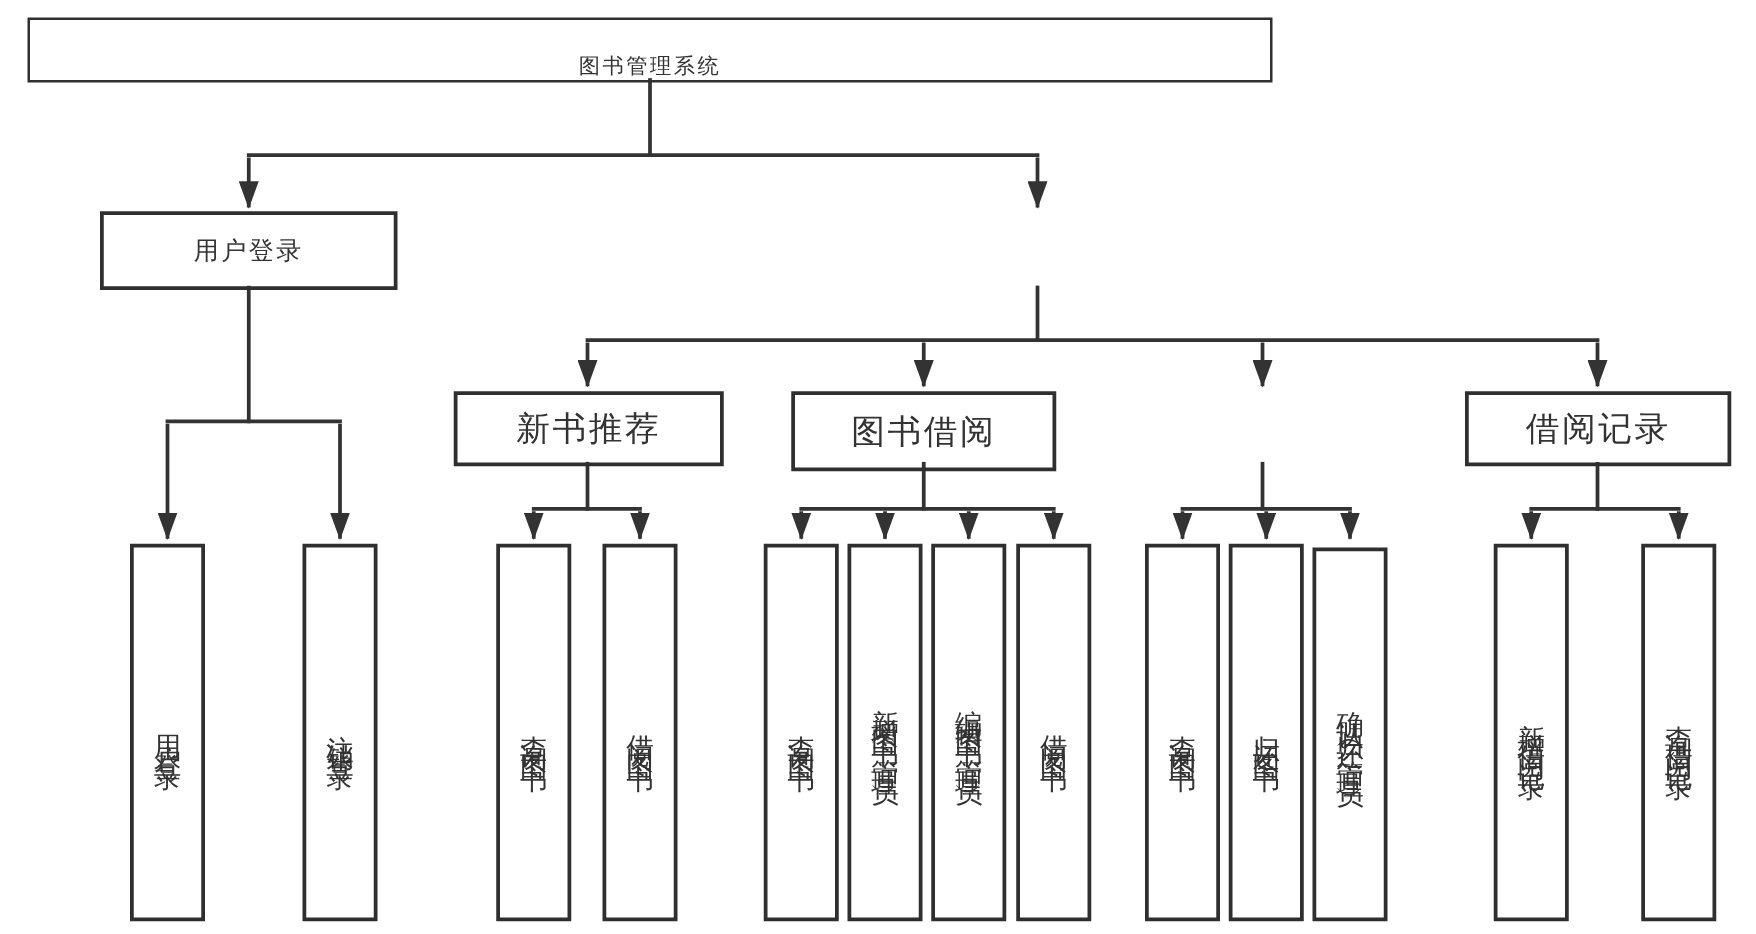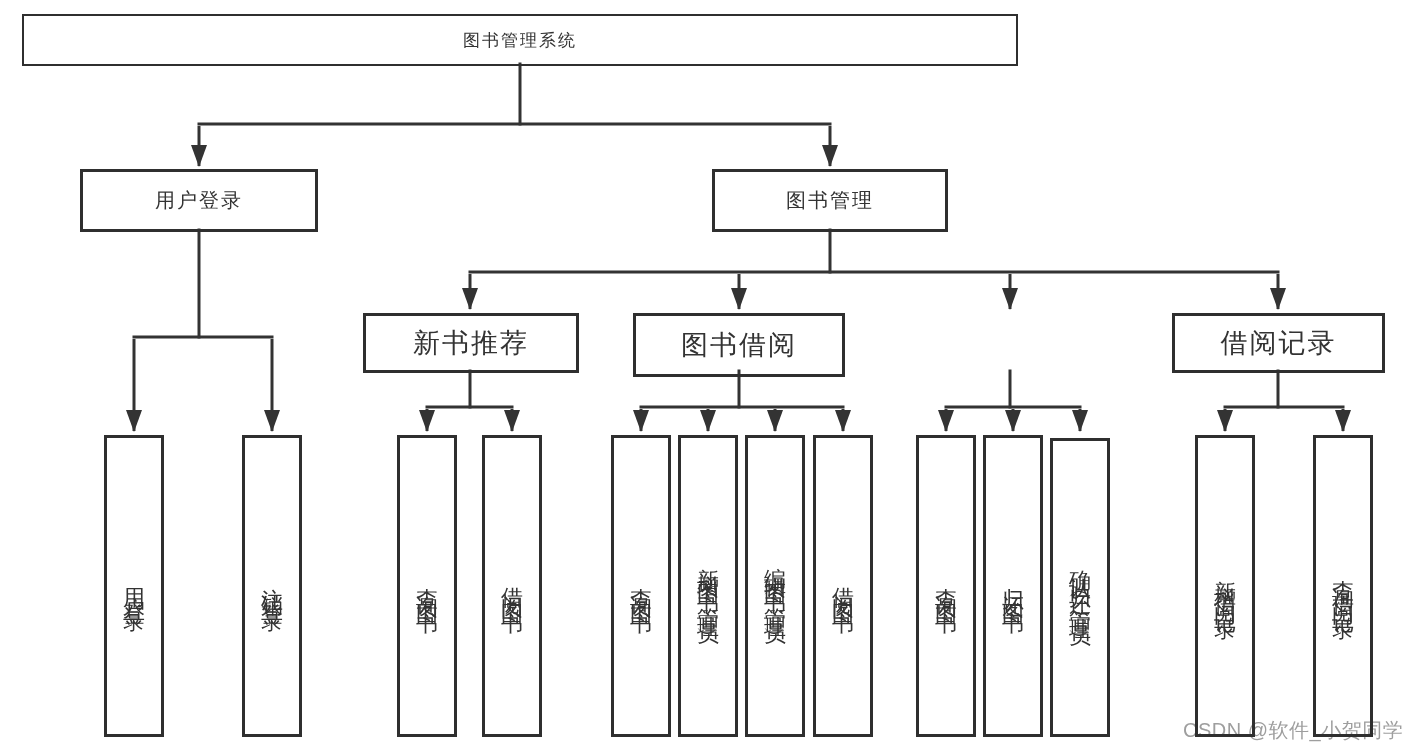--- a/index.html
+++ b/index.html
@@ -14,21 +14,21 @@
     color:var(--text);
   }
   .connectors{position:absolute; left:0; top:0; z-index:1;}
   .box{
     position:absolute; z-index:2; box-sizing:border-box;
     border:3px solid var(--border); background:transparent;
     display:flex; align-items:center; justify-content:center;
     text-align:center;
   }
   .box .lbl{letter-spacing:2px; white-space:nowrap;}
-  .root-box{border-width:2px; font-size:17px;}
+  .root-box{border-width:2px; font-size:17px;align-items:flex-end;}
   .l2-box{font-size:20px;}
   .l3-box{font-size:27px;}
   .leaf{font-size:22px;}
   .leaf .lbl{
     writing-mode:vertical-rl; text-orientation:mixed;
     letter-spacing:8px; white-space:nowrap; line-height:1;
   }
   .watermark{
     position:absolute; left:1183px; top:717px; z-index:0;
     font-size:20px; color:var(--watermark); letter-spacing:0.5px;
@@ -90,23 +90,20 @@
     </g>
   </svg>
 
   <div class="box root-box" style="left:22px;top:14px;width:996px;height:52px;">
     <span class="lbl">图书管理系统</span>
   </div>
 
   <div class="box l2-box" style="left:80px;top:169px;width:238px;height:63px;">
     <span class="lbl">用户登录</span>
   </div>
-  <div class="box l2-box" style="left:712px;top:169px;width:236px;height:63px;">
-    <span class="lbl">图书管理</span>
-  </div>
 
   <div class="box l3-box" style="left:363px;top:313px;width:216px;height:60px;">
     <span class="lbl">新书推荐</span>
   </div>
   <div class="box l3-box" style="left:633px;top:313px;width:212px;height:64px;">
     <span class="lbl">图书借阅</span>
   </div>
   <div class="box l3-box" style="left:1172px;top:313px;width:213px;height:60px;">
     <span class="lbl">借阅记录</span>
   </div>
@@ -148,15 +145,14 @@
     <span class="lbl">确认归还（管理员）</span>
   </div>
 
   <div class="box leaf" style="left:1195px;top:435px;width:60px;height:302px;">
     <span class="lbl">新增借阅记录</span>
   </div>
   <div class="box leaf" style="left:1313px;top:435px;width:60px;height:302px;">
     <span class="lbl">查询借阅记录</span>
   </div>
 
-  <div class="watermark">CSDN @软件_小贺同学</div>
 
 </div>
 
 </body></html>

